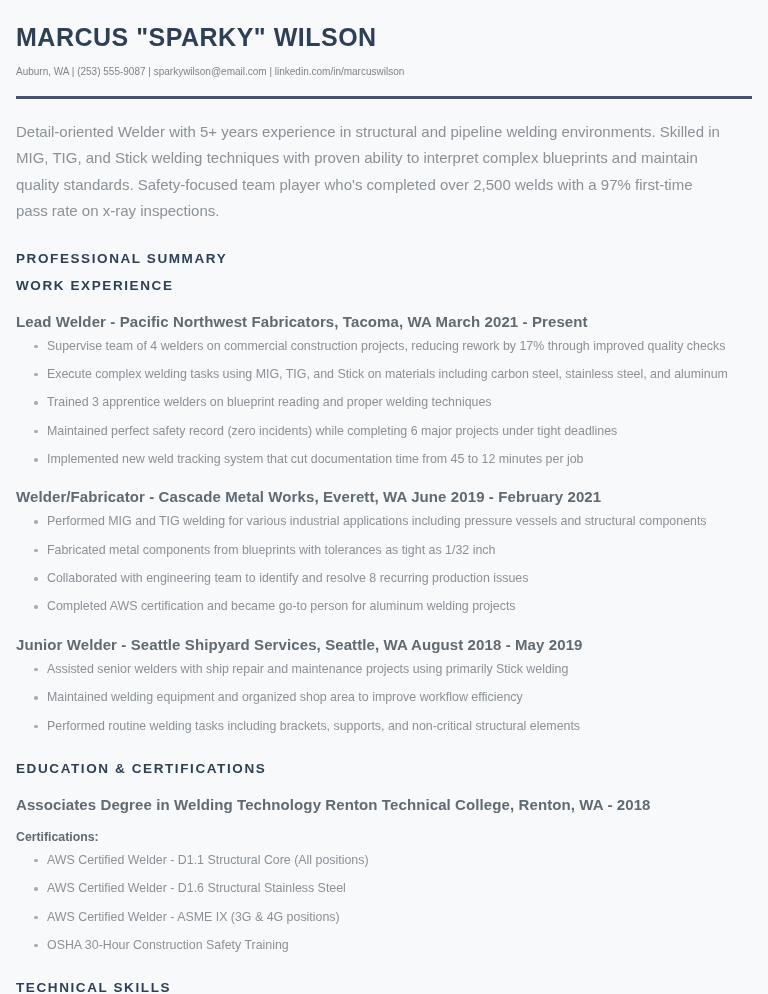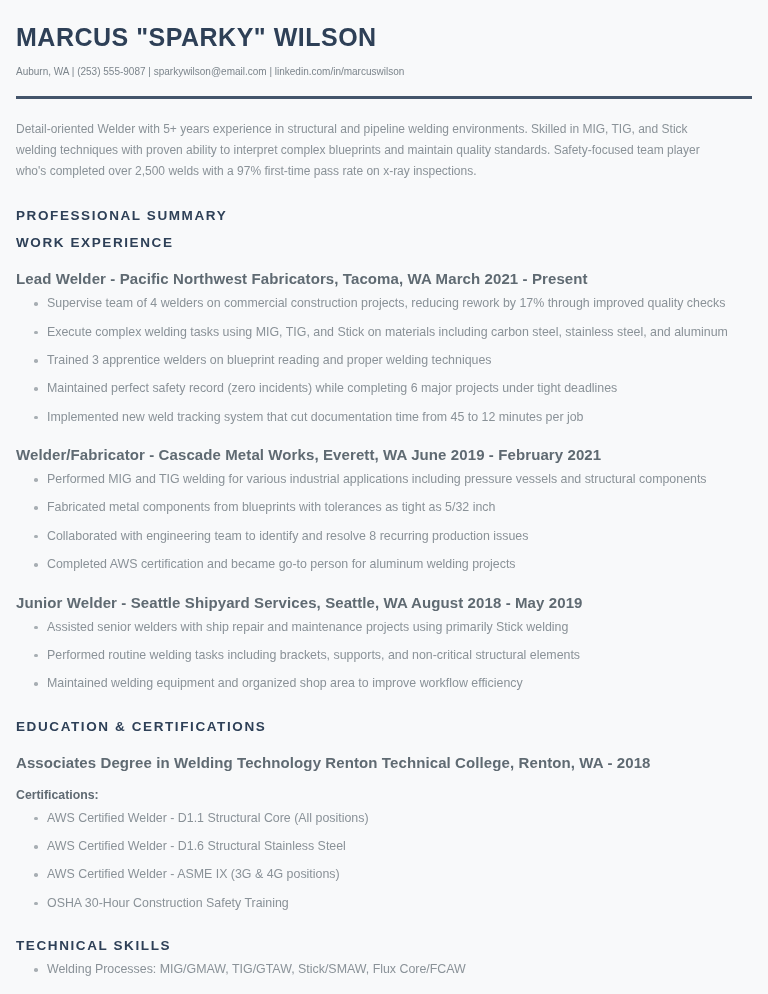--- a/index.html
+++ b/index.html
@@ -38,21 +38,21 @@
   }
   .rule {
     height: 3px;
     background: #44556b;
     margin: 17px 0 0 0;
     width: 736px;
   }
 
   
   .summary {
-    font-size: 12px;
+    font-size: 15px;
     line-height: 1.76;
     color: #8a9298;
     margin-top: 20px;
     max-width: 712px;
   }
 
   
   .section-heading {
     font-size: 13.5px;
     font-weight: bold;
@@ -126,30 +126,30 @@
     <li>Supervise team of 4 welders on commercial construction projects, reducing rework by 17% through improved quality checks</li>
     <li>Execute complex welding tasks using MIG, TIG, and Stick on materials including carbon steel, stainless steel, and aluminum</li>
     <li>Trained 3 apprentice welders on blueprint reading and proper welding techniques</li>
     <li>Maintained perfect safety record (zero incidents) while completing 6 major projects under tight deadlines</li>
     <li>Implemented new weld tracking system that cut documentation time from 45 to 12 minutes per job</li>
   </ul>
 
   <div class="entry-title">Welder/Fabricator - Cascade Metal Works, Everett, WA June 2019 - February 2021</div>
   <ul class="bullets">
     <li>Performed MIG and TIG welding for various industrial applications including pressure vessels and structural components</li>
-    <li>Fabricated metal components from blueprints with tolerances as tight as 5/32 inch</li>
+    <li>Fabricated metal components from blueprints with tolerances as tight as 1/32 inch</li>
     <li>Collaborated with engineering team to identify and resolve 8 recurring production issues</li>
     <li>Completed AWS certification and became go-to person for aluminum welding projects</li>
   </ul>
 
   <div class="entry-title">Junior Welder - Seattle Shipyard Services, Seattle, WA August 2018 - May 2019</div>
   <ul class="bullets">
     <li>Assisted senior welders with ship repair and maintenance projects using primarily Stick welding</li>
+    <li>Maintained welding equipment and organized shop area to improve workflow efficiency</li>
     <li>Performed routine welding tasks including brackets, supports, and non-critical structural elements</li>
-    <li>Maintained welding equipment and organized shop area to improve workflow efficiency</li>
   </ul>
 
   <h2 class="section-heading">EDUCATION &amp; CERTIFICATIONS</h2>
 
   <div class="entry-title">Associates Degree in Welding Technology Renton Technical College, Renton, WA - 2018</div>
   <div class="sub-label">Certifications:</div>
   <ul class="bullets">
     <li>AWS Certified Welder - D1.1 Structural Core (All positions)</li>
     <li>AWS Certified Welder - D1.6 Structural Stainless Steel</li>
     <li>AWS Certified Welder - ASME IX (3G &amp; 4G positions)</li>

